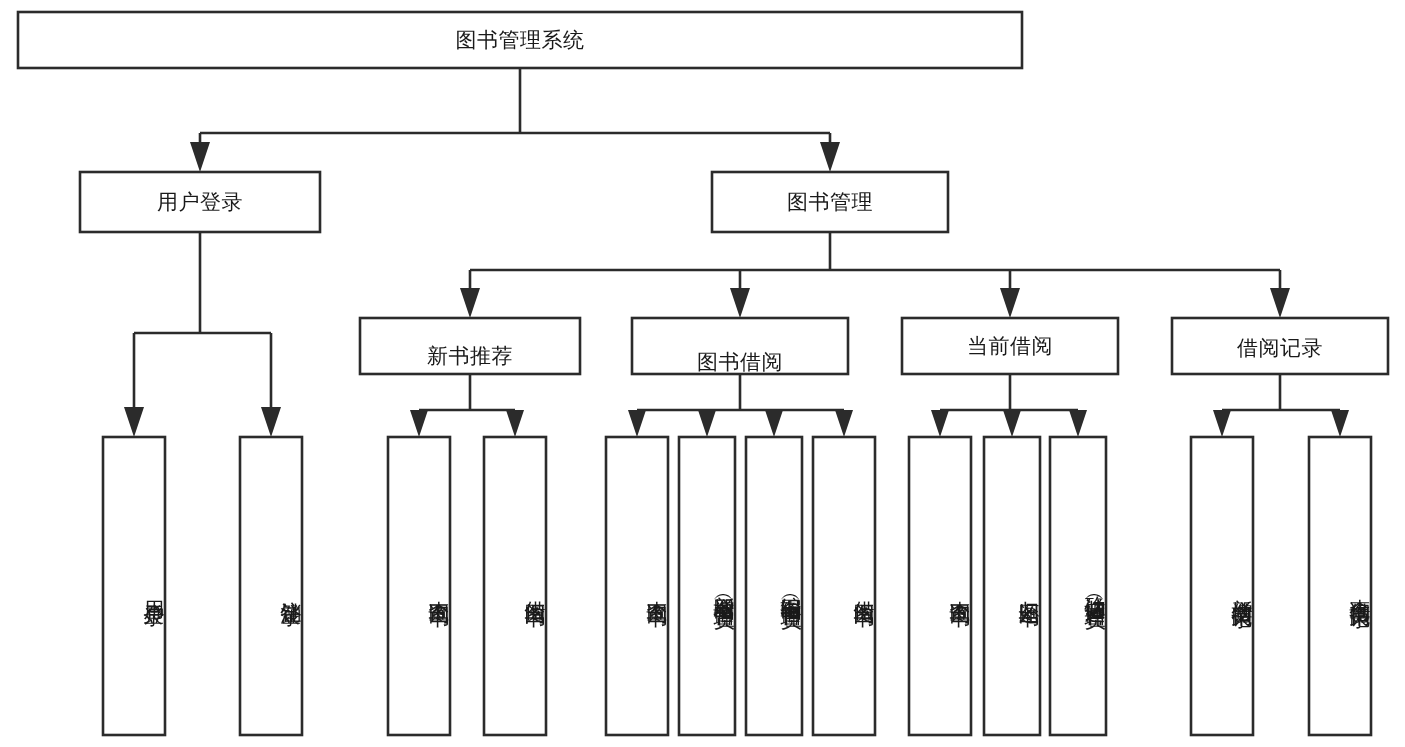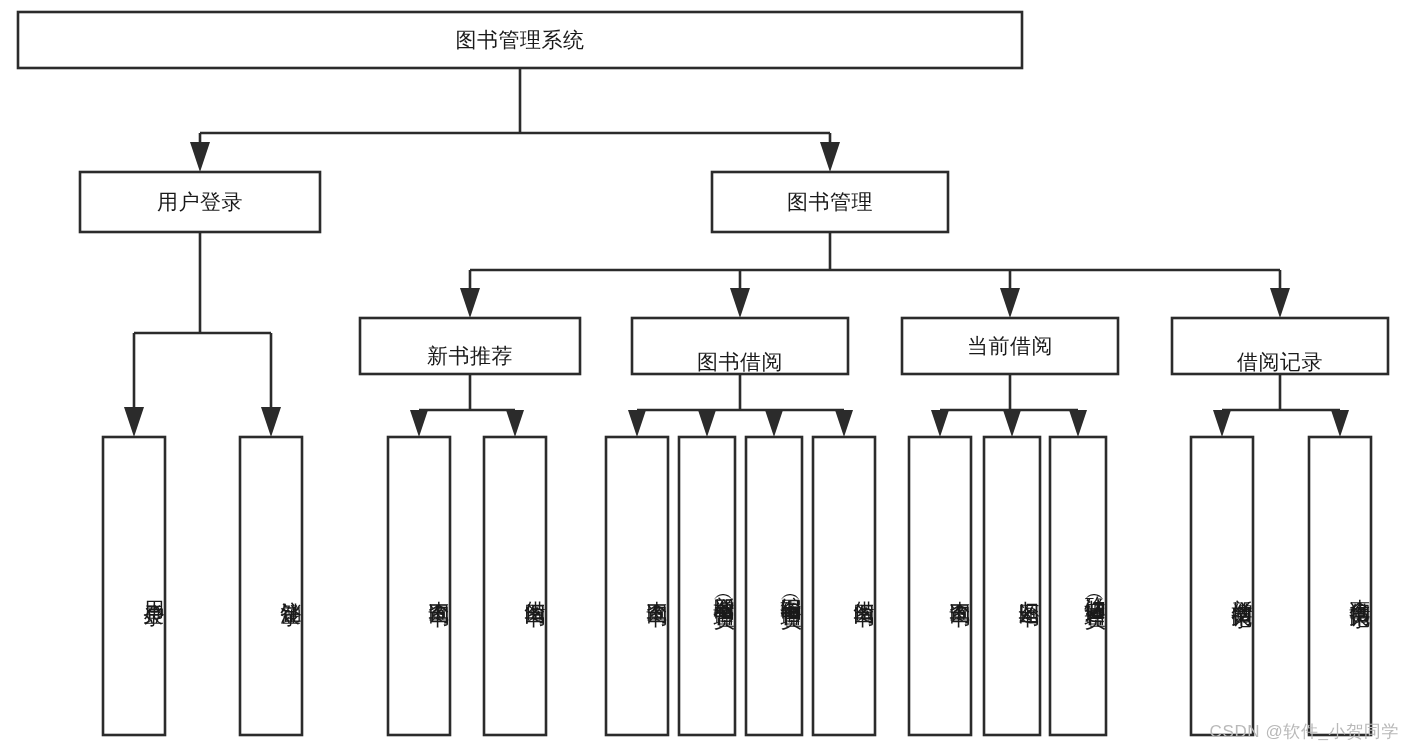--- a/index.html
+++ b/index.html
@@ -157,30 +157,29 @@
       </g>
   </svg>
 
   <div id="labels">
       <div class="node-label horizontal" style="left: 18px; top: 12px; width: 1004px; height: 56px;">图书管理系统</div>
       <div class="node-label horizontal" style="left: 80px; top: 172px; width: 240px; height: 60px;">用户登录</div>
       <div class="node-label horizontal" style="left: 712px; top: 172px; width: 236px; height: 60px;">图书管理</div>
       <div class="node-label horizontal" style="left: 360px; top: 328px; width: 220px; height: 56px;">新书推荐</div>
       <div class="node-label horizontal" style="left: 632px; top: 334px; width: 216px; height: 56px;">图书借阅</div>
       <div class="node-label horizontal" style="left: 902px; top: 318px; width: 216px; height: 56px; font-family: Liberation Serif, serif;">当前借阅</div>
-      <div class="node-label horizontal" style="left: 1172px; top: 334px; width: 216px; height: 56px;">借阅记录</div>
+      <div class="node-label horizontal" style="left: 1172px; top: 320px; width: 216px; height: 56px;">借阅记录</div>
       <div class="node-label vertical" style="left: 103px; top: 437px; width: 62px; height: 298px;">用户登录</div>
       <div class="node-label vertical" style="left: 240px; top: 437px; width: 62px; height: 298px;">注销登录</div>
       <div class="node-label vertical" style="left: 388px; top: 437px; width: 62px; height: 298px;">查询图书</div>
       <div class="node-label vertical" style="left: 484px; top: 437px; width: 62px; height: 298px;">借阅图书</div>
       <div class="node-label vertical" style="left: 606px; top: 437px; width: 62px; height: 298px;">查询图书</div>
       <div class="node-label vertical" style="left: 679px; top: 437px; width: 56px; height: 298px;">新增图书（管理员）</div>
       <div class="node-label vertical" style="left: 746px; top: 437px; width: 56px; height: 298px;">编辑图书（管理员）</div>
       <div class="node-label vertical" style="left: 813px; top: 437px; width: 62px; height: 298px;">借阅图书</div>
       <div class="node-label vertical" style="left: 909px; top: 437px; width: 62px; height: 298px;">查询图书</div>
       <div class="node-label vertical" style="left: 984px; top: 437px; width: 56px; height: 298px;">归还图书</div>
       <div class="node-label vertical" style="left: 1050px; top: 437px; width: 56px; height: 298px;">确认归还（管理员）</div>
       <div class="node-label vertical" style="left: 1191px; top: 437px; width: 62px; height: 298px;">新增借阅记录</div>
       <div class="node-label vertical" style="left: 1309px; top: 437px; width: 62px; height: 298px;">查询借阅记录</div>
     </div>
 
-  <div class="watermark">CSDN @软件_小贺同学</div>
 </div>
 
 </body></html>

